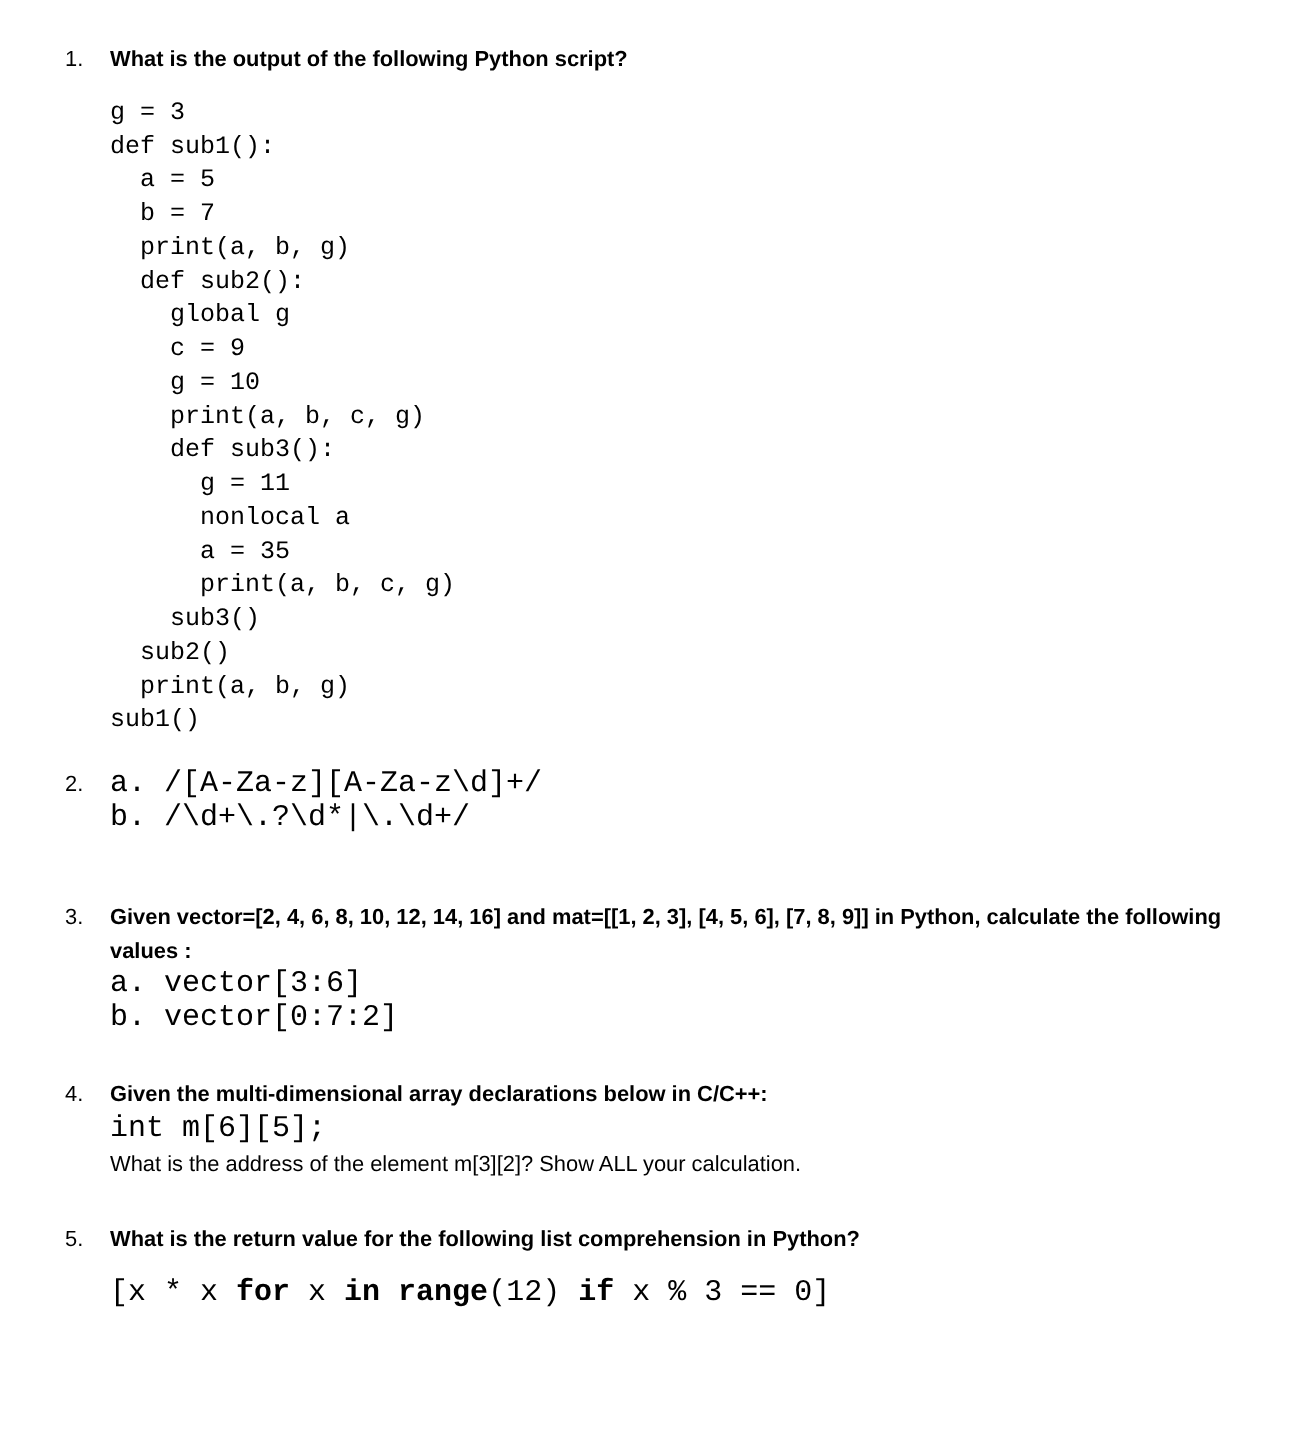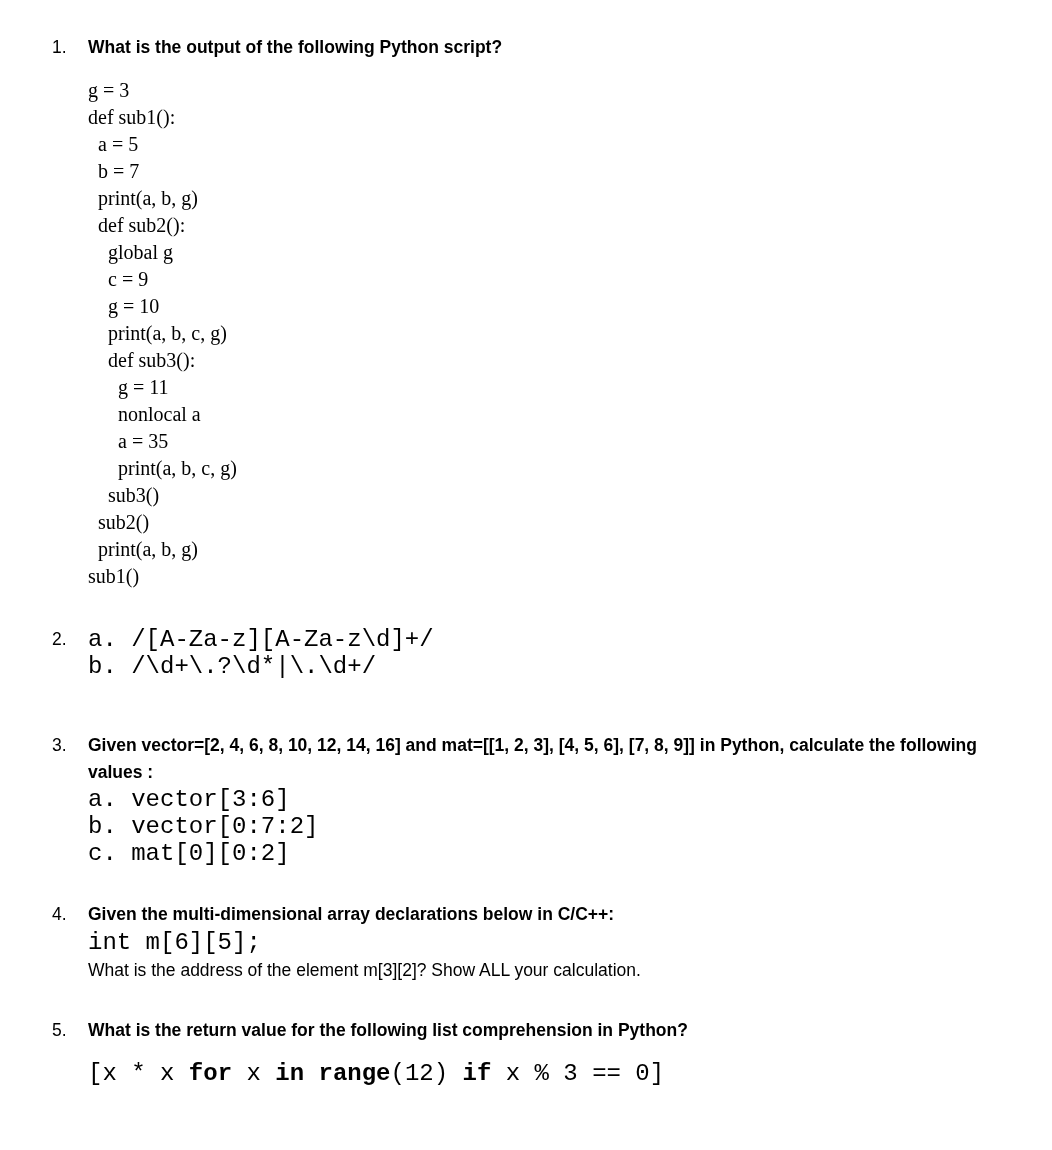--- a/index.html
+++ b/index.html
@@ -27,22 +27,22 @@
   }
   .q-body {
     flex: 1 1 auto;
     max-width: 900px;
   }
   .prompt {
     margin: 0;
     font-weight: bold;
   }
   pre.code-block {
-    margin: 16px 0 12px 0;
-    font-family: Liberation Serif, serif;
+    margin: 16px 0 0 0;
+    font-family: Liberation Mono, monospace;
     font-size: 20px;
     line-height: 27px;
     white-space: pre;
   }
   .code-line {
     font-family: "Liberation Mono", "DejaVu Sans Mono", monospace;
     font-size: 24px;
     line-height: 27px;
     white-space: pre;
   }
@@ -94,21 +94,20 @@
       <div class="code-line">b. /\d+\.?\d*|\.\d+/</div>
     </div>
   </div>
 
   <div class="question" id="q3">
     <span class="q-num">3.</span>
     <div class="q-body">
       <p class="prompt">Given vector=[2, 4, 6, 8, 10, 12, 14, 16] and mat=[[1, 2, 3], [4, 5, 6], [7, 8, 9]] in Python, calculate the following values :</p>
       <div class="code-line">a. vector[3:6]</div>
       <div class="code-line">b. vector[0:7:2]</div>
-      <div class="code-line">c. mat[0][0:2]</div>
     </div>
   </div>
 
   <div class="question" id="q4">
     <span class="q-num">4.</span>
     <div class="q-body">
       <p class="prompt">Given the multi-dimensional array declarations below in C/C++:</p>
       <div class="code-line">int m[6][5];</div>
       <div class="q4-line">What is the address of the element m[3][2]? Show ALL your calculation.</div>
     </div>

